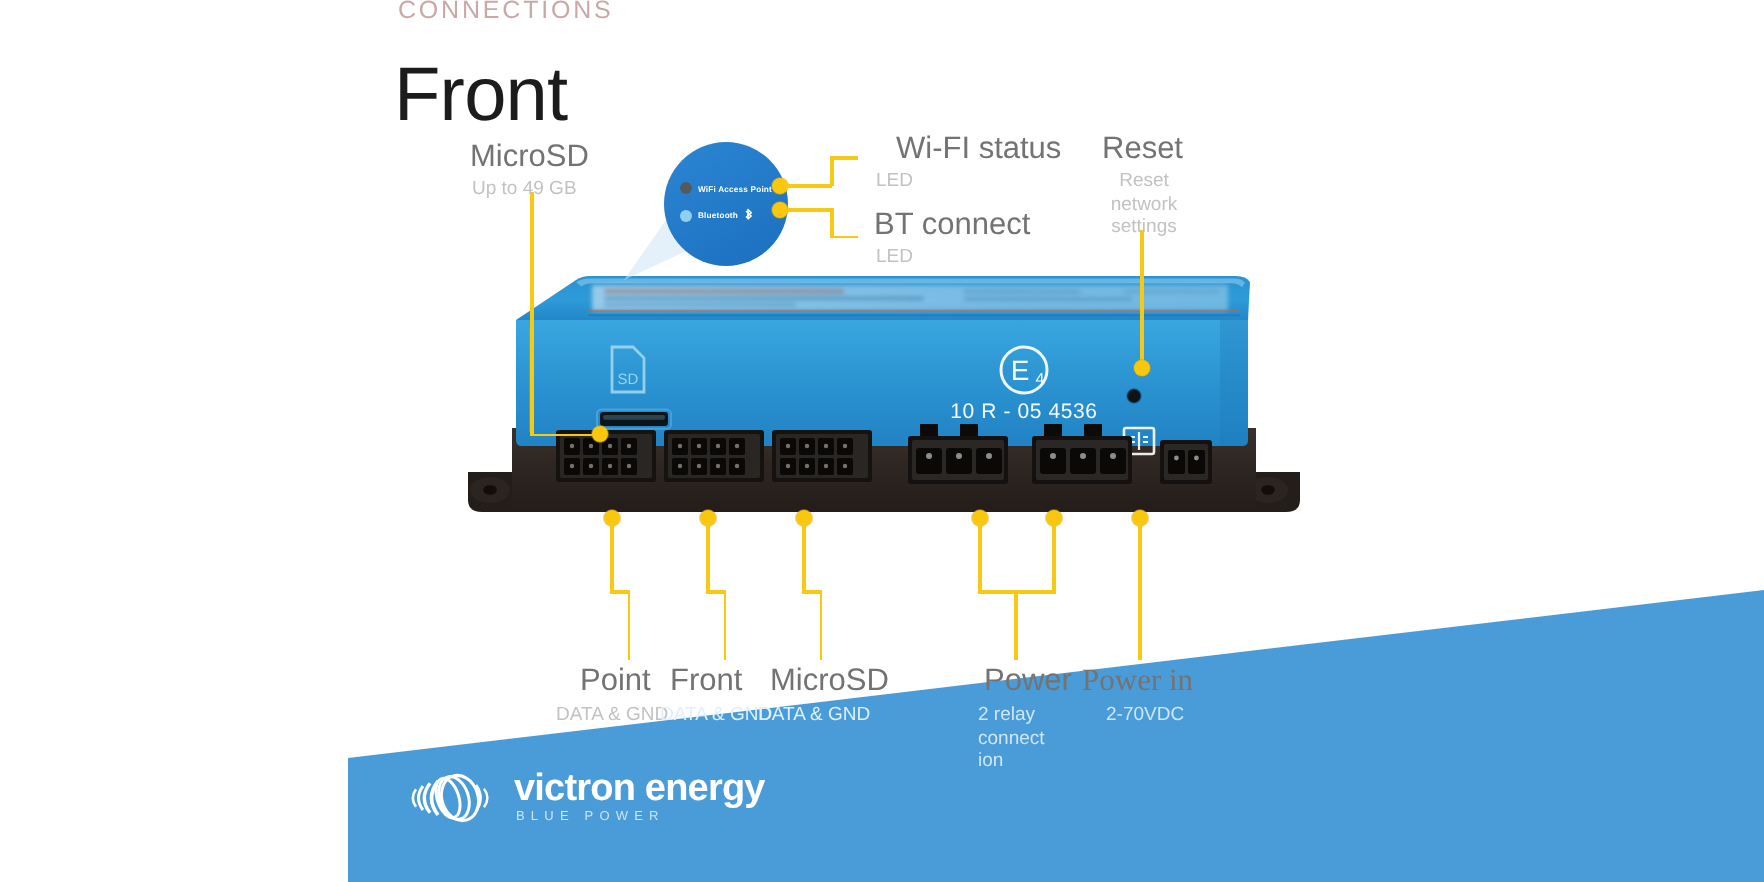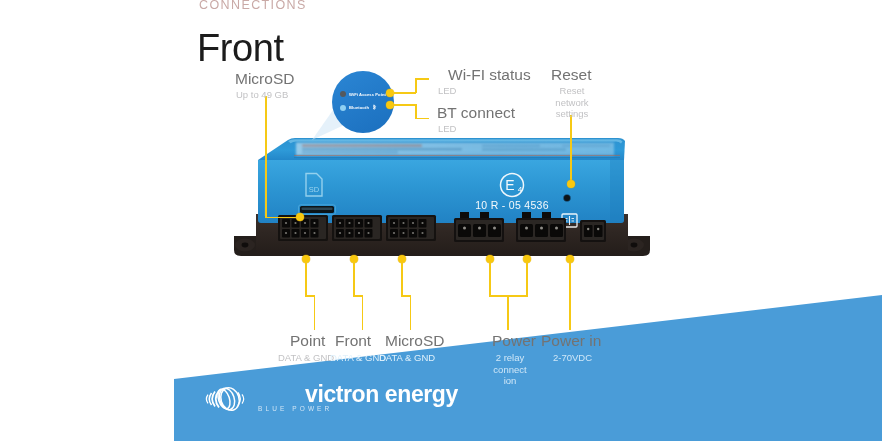--- a/index.html
+++ b/index.html
@@ -77,22 +77,22 @@
     pointer-events: none;
   }
 
   
   .logo-wrap {
     position: absolute; left: 204px; top: 385px;
     display: flex; align-items: center; gap: 7px;
   }
   .logo-text { position: relative; }
   .logo-name {
-    font-size: 23px; font-weight: 700; color: #ffffff;
-    letter-spacing: -0.4px; line-height: 19px; margin-left: 48px;
+    font-size: 19px; font-weight: 700; color: #ffffff;
+    letter-spacing: -0.4px; line-height: 19px;
   }
   .logo-tag {
     font-size: 6.5px; color: #cfe4f5; letter-spacing: 3.1px;
     font-weight: 400; margin-top: 1px; padding-left: 1px;
   }
 </style>
 </head>
 <body>
 
 <div id="root">
@@ -399,20 +399,20 @@
   <div class="callout-title" style="left:290px; top:332px;">Point</div>
   <div class="callout-sub" style="left:278px; top:352px;">DATA &amp; GND</div>
 
   <div class="callout-title" style="left:335px; top:332px;">Front</div>
   <div class="callout-sub" style="left:330px; top:352px; color:#dff0fb;">DATA &amp; GND</div>
 
   <div class="callout-title" style="left:385px; top:332px;">MicroSD</div>
   <div class="callout-sub" style="left:379px; top:352px; color:#dff0fb;">DATA &amp; GND</div>
 
   <div class="callout-title" style="left:492px; top:332px;">Power</div>
-  <div class="callout-sub" style="left:489px; top:352px; white-space:pre; color:#cfe7f8; text-align:center; width:42px;">2 relay
+  <div class="callout-sub" style="left:489px; top:352px; white-space:pre; color:#cfe7f8; text-align:left; width:42px;">2 relay
 connect
 ion</div>
 
-  <div class="callout-title" style="left:541px; top:332px;">Power in</div>
+  <div class="callout-title" style="left:541px; top:332px;font-family:Liberation Serif, serif;">Power in</div>
   <div class="callout-sub" style="left:553px; top:352px; color:#cfe7f8;">2-70VDC</div>
 
 </div>
 
 </body></html>

